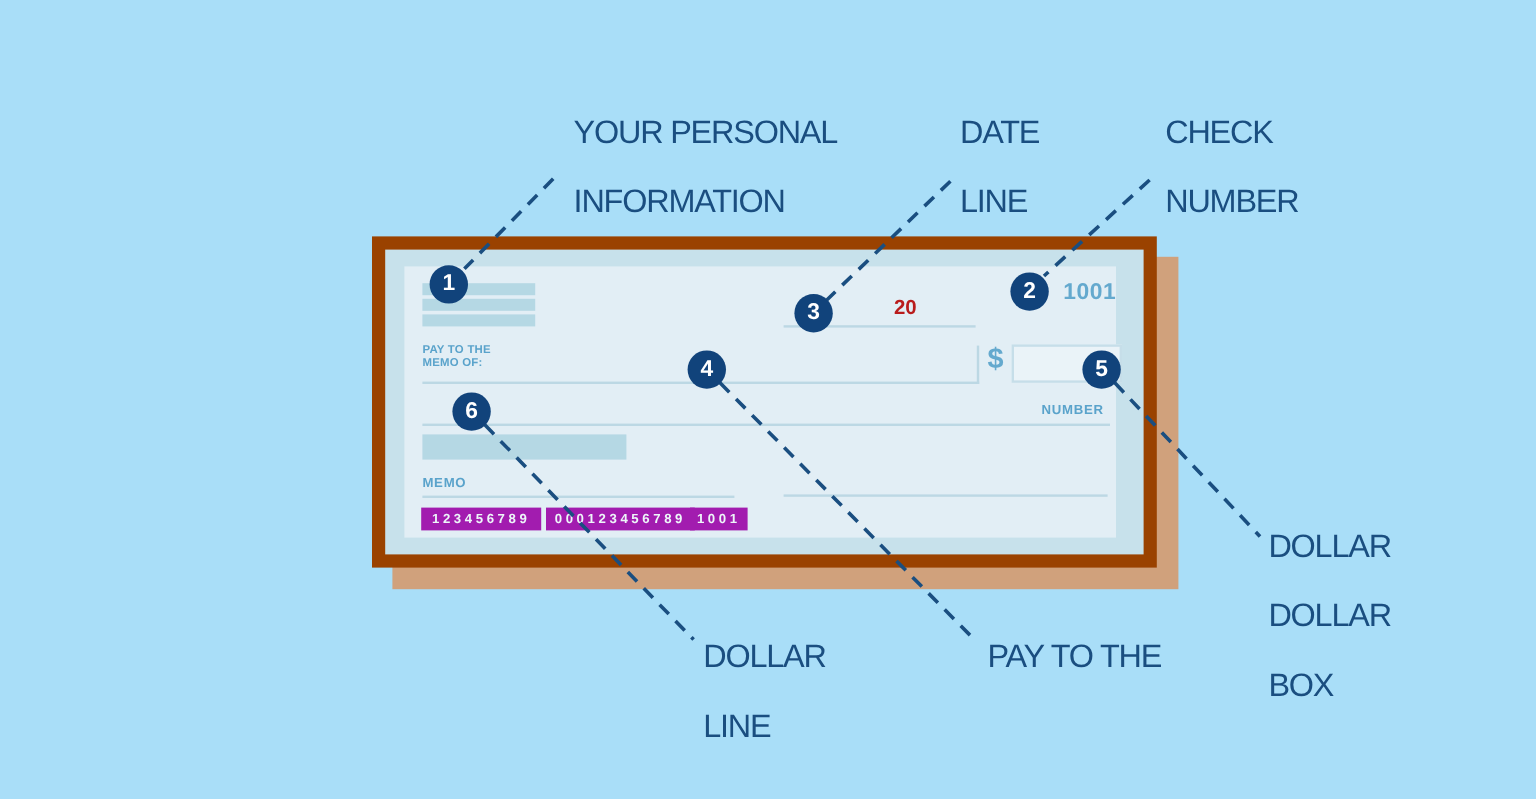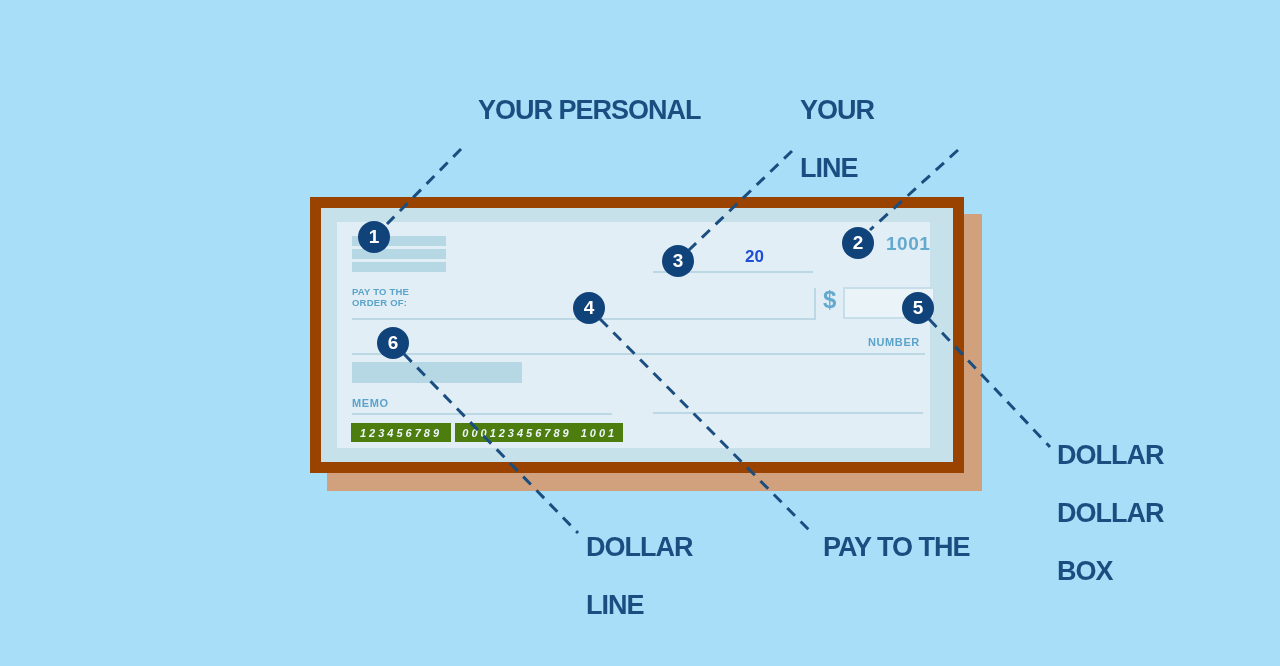--- a/index.html
+++ b/index.html
@@ -32,49 +32,49 @@
   .rule{background:#BCD8E4;height:2px;}
   .date-rule{left:653px;top:271px;width:160px;}
   .pay-rule{left:352px;top:318px;width:464px;}
   .pay-tick{left:814px;top:288px;width:2px;height:32px;background:#BCD8E4;}
   .dollar-rule{left:352px;top:353px;width:573px;}
   .memo-rule{left:352px;top:413px;width:260px;}
   .sig-rule{left:653px;top:412px;width:270px;}
 
   
   .chk-blue{color:#5AA3CB;font-weight:bold;}
-  .date-year{left:745px;top:247px;font-size:17px;color:#1d4ed8;font-weight:bold;}
+  .date-year{left:745px;top:247px;font-size:17px;color:#b91c1c;font-weight:bold;}
   .check-no{left:886px;top:233px;font-size:19px;color:#64A9CE;font-weight:bold;letter-spacing:0.5px;}
   .payee-label{left:352px;top:286px;font-size:9.5px;line-height:11px;letter-spacing:0.2px;}
   .currency{left:823px;top:286px;font-size:24px;color:#64A9CE;font-weight:bold;}
   .amount-box{left:843px;top:287px;width:92px;height:32px;background:#EAF3F8;border:2px solid #C6DEE9;box-sizing:border-box;}
   .dollars-label{left:868px;top:336px;font-size:11px;letter-spacing:0.6px;}
   .memo-label{left:352px;top:397px;font-size:11px;letter-spacing:0.6px;}
 
   
-  .micr{top:423px;height:19px;background:#4d7c0f;color:#EDF6F9;
+  .micr{top:423px;height:19px;background:#a21caf;color:#EDF6F9;
         font-size:11px;font-weight:bold;letter-spacing:3px;
-        display:flex;align-items:center;justify-content:center;font-style:italic;}
+        display:flex;align-items:center;justify-content:center;}
   .micr-1{left:351px;width:100px;}
   .micr-2{left:455px;width:124px;}
   .micr-3{left:575px;width:48px;}
 
   
   .marker{width:32px;height:32px;border-radius:50%;background:#11437B;color:#FFFFFF;
           font-size:19px;font-weight:bold;display:flex;align-items:center;justify-content:center;
           z-index:6;}
   .m1{left:358px;top:221px;}
   .m2{left:842px;top:227px;}
   .m3{left:662px;top:245px;}
   .m4{left:573px;top:292px;}
   .m5{left:902px;top:292px;}
   .m6{left:377px;top:327px;}
 
   
-  .callout{color:#1A4E80;font-size:27px;font-weight:bold;letter-spacing:-1px;
+  .callout{color:#1A4E80;font-size:27px;font-weight:normal;letter-spacing:-1px;
            line-height:29px;white-space:pre-line;z-index:7;}
   .lbl-personal{left:478px;top:96px;}
   .lbl-date{left:800px;top:96px;}
   .lbl-checknum{left:971px;top:96px;}
   .lbl-dollarline{left:586px;top:533px;}
   .lbl-pay{left:823px;top:533px;}
   .lbl-amount{left:1057px;top:441px;}
 
   .lines-overlay{left:0;top:0;width:1280px;height:666px;z-index:5;pointer-events:none;}
 </style>
@@ -91,21 +91,21 @@
   <div class="abs bar info-bar-1"></div>
   <div class="abs bar info-bar-2"></div>
   <div class="abs bar info-bar-3"></div>
 
   <div class="abs date-year">20</div>
   <div class="abs rule date-rule"></div>
 
   <div class="abs check-no">1001</div>
 
   <div class="abs chk-blue payee-label"><span>PAY TO THE</span><br>
-    <span>ORDER OF:</span></div>
+    <span>MEMO OF:</span></div>
   <div class="abs rule pay-rule"></div>
   <div class="abs pay-tick"></div>
 
   <div class="abs currency">$</div>
   <div class="abs amount-box"></div>
   <div class="abs chk-blue dollars-label">NUMBER</div>
   <div class="abs rule dollar-rule"></div>
 
   <div class="abs bar sig-bar"></div>
 
@@ -129,25 +129,27 @@
   </svg>
 
   <div class="abs marker m1">1</div>
   <div class="abs marker m2">2</div>
   <div class="abs marker m3">3</div>
   <div class="abs marker m4">4</div>
   <div class="abs marker m5">5</div>
   <div class="abs marker m6">6</div>
 
   <div class="abs callout lbl-personal"><span>YOUR PERSONAL</span><br>
-    </div>
+    <span>INFORMATION</span></div>
 
-  <div class="abs callout lbl-date"><span>YOUR</span><br>
+  <div class="abs callout lbl-date"><span>DATE</span><br>
     <span>LINE</span></div>
 
+  <div class="abs callout lbl-checknum"><span>CHECK</span><br>
+    <span>NUMBER</span></div>
 
   <div class="abs callout lbl-dollarline"><span>DOLLAR</span><br>
     <span>LINE</span></div>
 
   <div class="abs callout lbl-pay"><span>PAY TO THE</span><br>
     </div>
 
   <div class="abs callout lbl-amount"><span>DOLLAR</span><br>
     <span>DOLLAR</span><br>
     <span>BOX</span></div>

